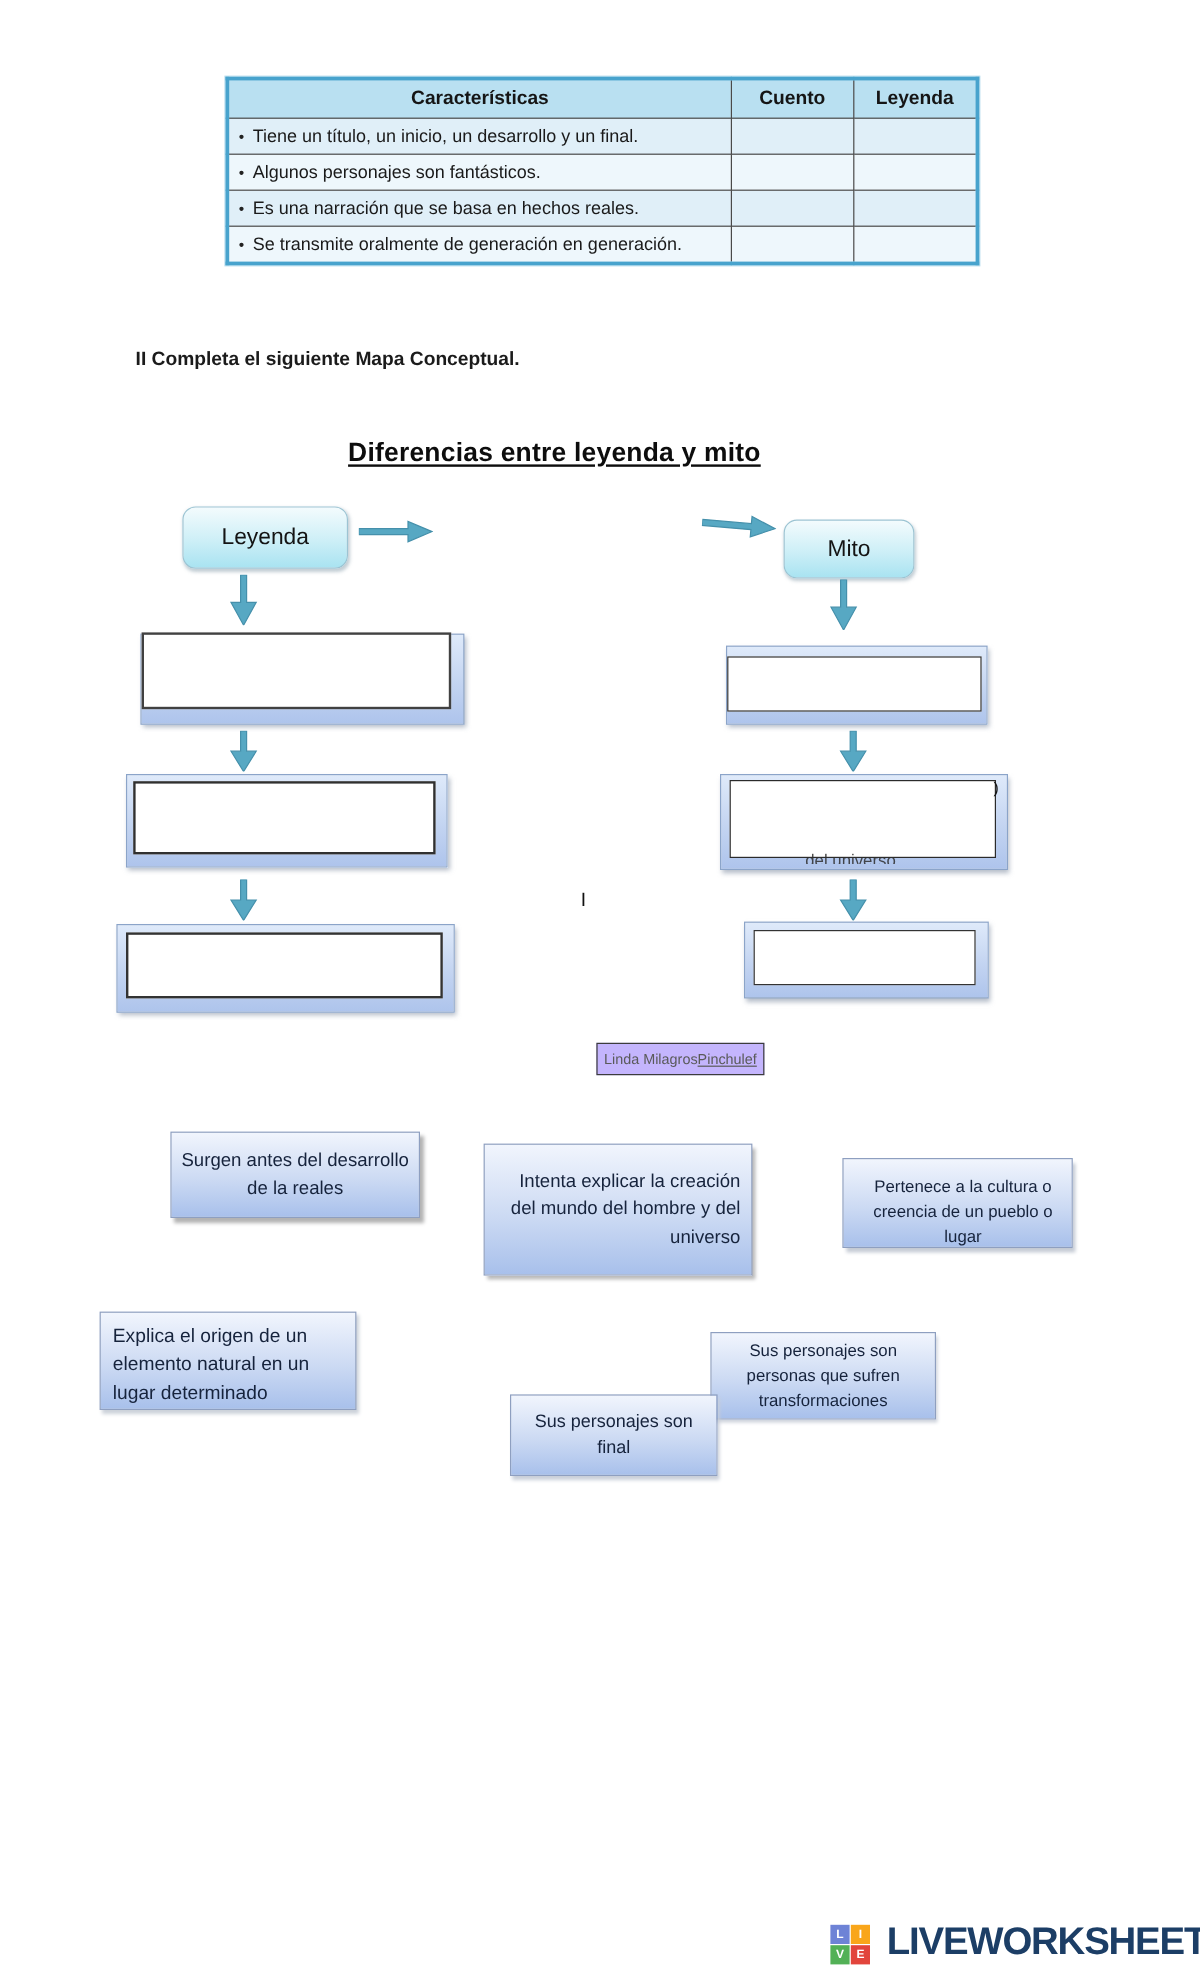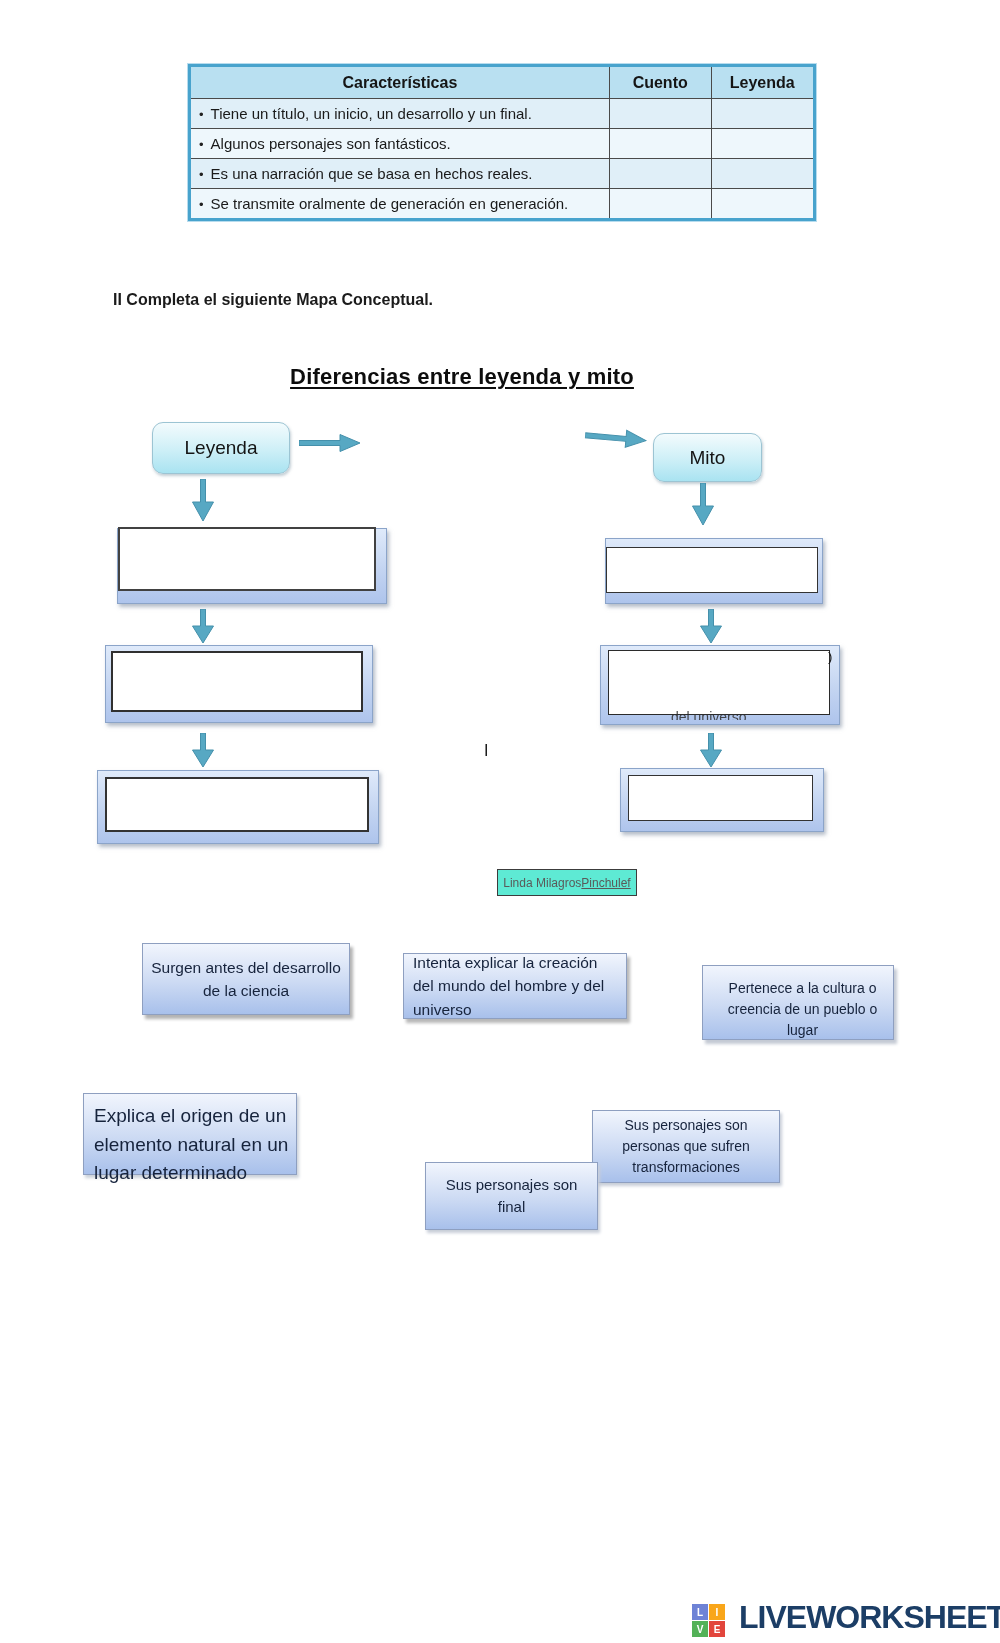--- a/index.html
+++ b/index.html
@@ -76,42 +76,42 @@
   .remnant-covered{
     position:absolute;left:70px;bottom:4px;width:120px;height:9px;overflow:hidden;
     font-size:14px;color:#2e2e2e;opacity:.85;line-height:13px;text-align:left;
   }
   .remnant-paren{position:absolute;left:828px;top:649px;font-size:13px;color:#111;}
   .stray-mark{position:absolute;left:484px;top:742px;font-size:16px;color:#111;font-weight:500;}
 
   
   .author-box{
     position:absolute;left:497px;top:869px;width:138px;height:25px;
-    border:1px solid #3c3c3c;background:#5eead4;
+    border:1px solid #3c3c3c;background:#c4b5fd;
     display:flex;align-items:center;justify-content:center;
     font-size:12px;color:#5a5a5a;white-space:nowrap;
   }
   .author-box .uline{text-decoration:underline;}
 
   
   .card{
     position:absolute;
     background:linear-gradient(180deg,#f1f5fd 0%,#ccdaf3 55%,#a8c0eb 100%);
     border:1px solid #8e9fc0;color:#16233c;line-height:1.5;
   }
   .c-surgen{left:142px;top:943px;width:208px;height:72px;font-size:15.5px;
     display:flex;align-items:center;justify-content:center;text-align:center;
     padding:0 8px;box-sizing:border-box;box-shadow:3px 4px 3px #b3b3b3;}
-  .c-intenta{left:403px;top:953px;width:224px;height:66px;font-size:15.5px;
-    display:flex;align-items:center;justify-content:center;text-align:left;
+  .c-intenta{left:403px;top:953px;width:224px;height:110px;font-size:15.5px;
+    display:flex;align-items:center;justify-content:center;text-align:right;
     padding:0 9px;box-sizing:border-box;box-shadow:3px 4px 3px #b8b8b8;}
   .c-pertenece{left:702px;top:965px;width:192px;height:75px;font-size:14px;
     text-align:center;padding:12px 2px 0 11px;box-sizing:border-box;
     box-shadow:3px 4px 3px #c4cad4;}
-  .c-explica{left:83px;top:1093px;width:214px;height:82px;font-size:19px;
+  .c-explica{left:83px;top:1093px;width:214px;height:82px;font-size:16px;
     text-align:left;padding:8px 4px 0 10px;box-sizing:border-box;
     box-shadow:2px 3px 3px #ccd2da;}
   .c-personas{left:592px;top:1110px;width:188px;height:73px;font-size:14px;
     display:flex;align-items:center;justify-content:center;text-align:center;
     padding:0 2px;box-sizing:border-box;box-shadow:2px 3px 3px #c8ced8;}
   .c-dioses{left:425px;top:1162px;width:173px;height:68px;font-size:15px;
     display:flex;align-items:center;justify-content:center;text-align:center;
     padding:0 18px;box-sizing:border-box;box-shadow:2px 3px 3px #c8ced8;}
 
   
@@ -220,21 +220,21 @@
   </div>
 
   <span class="remnant-paren">)</span>
   <span class="stray-mark">I</span>
 
   <div class="author-box">
     <span>Linda Milagros </span>
     <span class="uline">Pinchulef</span>
   </div>
 
-  <div class="card c-surgen">Surgen antes del desarrollo de la ciencia</div>
+  <div class="card c-surgen">Surgen antes del desarrollo de la reales</div>
   <div class="card c-intenta">Intenta explicar la creación del mundo del hombre y del universo</div>
   <div class="card c-pertenece">Pertenece a la cultura o creencia de un pueblo o lugar</div>
   <div class="card c-explica">Explica el origen de un elemento natural en un lugar determinado</div>
   <div class="card c-personas">Sus personajes son personas que sufren transformaciones</div>
   <div class="card c-dioses">Sus personajes son final</div>
 
   <div class="logo-grid">
     <div class="logo-sq sq0">L</div>
     <div class="logo-sq sq1">I</div>
     <div class="logo-sq sq2">V</div>

